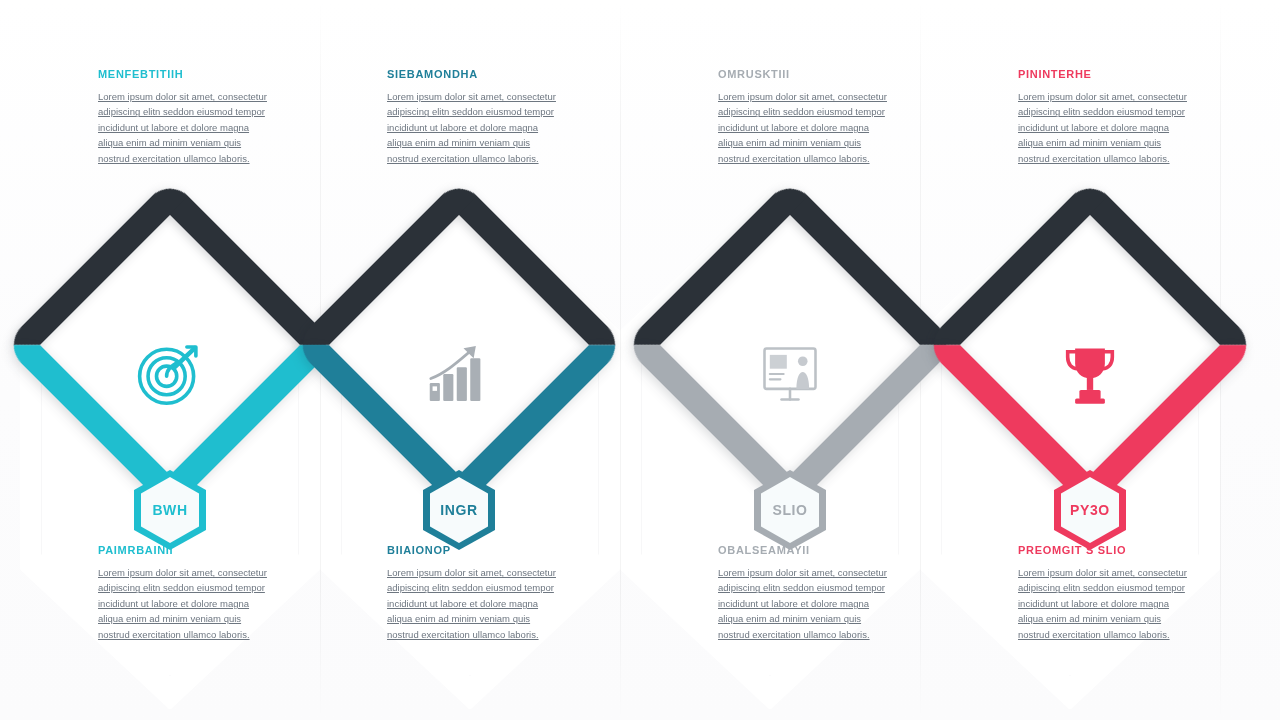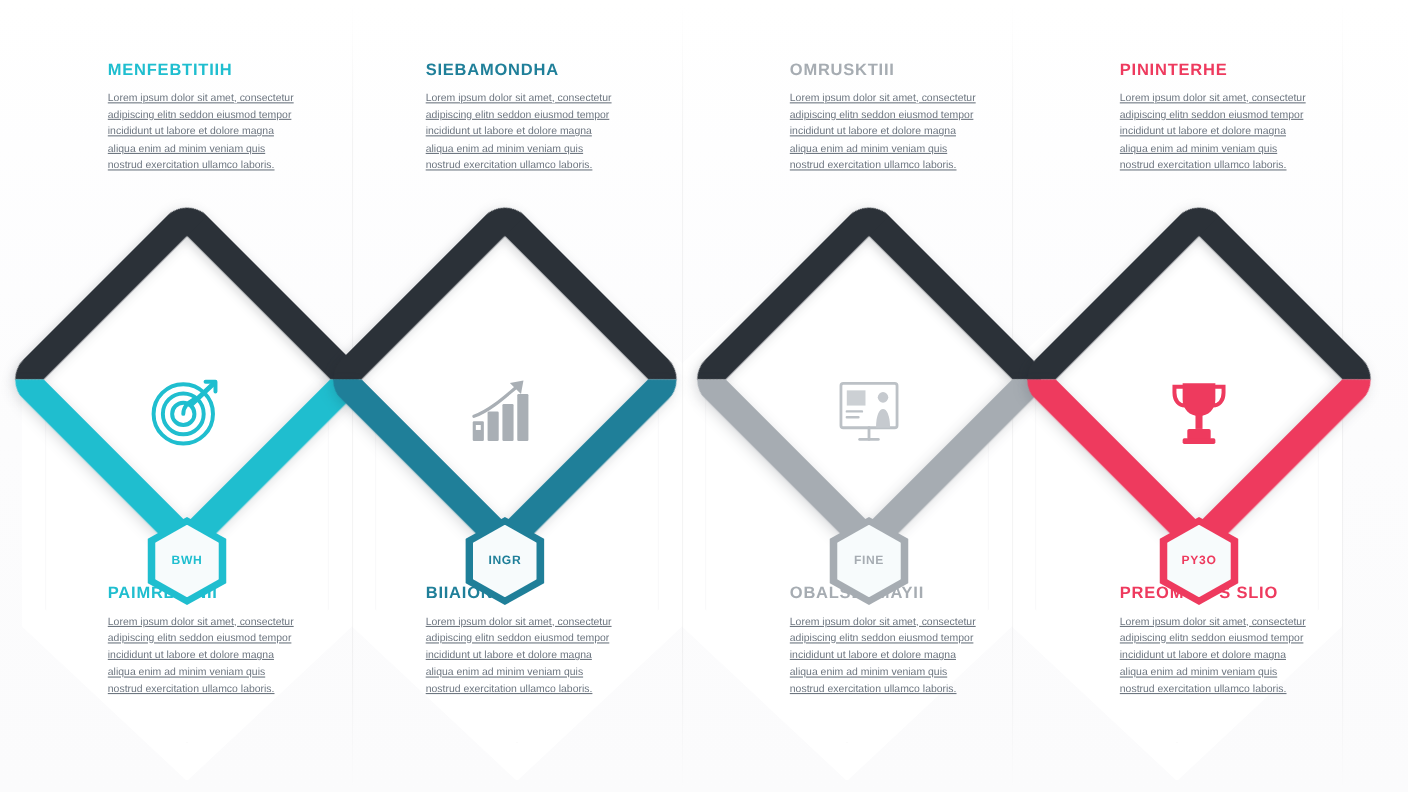--- a/index.html
+++ b/index.html
@@ -144,45 +144,45 @@
   .badge-inner {
     width: 58px;
     height: 66px;
     background: #f7fbfc;
     clip-path: polygon(50% 0%, 100% 25%, 100% 75%, 50% 100%, 0% 75%, 0% 25%);
     display: flex;
     align-items: center;
     justify-content: center;
   }
   .badge-label {
-    font-size: 11px;
+    font-size: 14px;
     font-weight: 700;
     letter-spacing: 0.6px;
     color: var(--accent);
     filter: blur(0.45px);
     user-select: none;
   }
 
   
   .textblock {
     position: absolute;
     width: 172px;
     left: 50%;
     margin-left: -72px;
   }
   .textblock.top { top: 56px; }
   .textblock.bottom { top: 532px; }
 
   .tb-title {
-    font-size: 15px;
+    font-size: 11px;
     font-weight: 700;
     letter-spacing: 0.7px;
     text-transform: uppercase;
     color: var(--accent);
-    margin: 0 0 9px 0;
+    margin: 12px 0 9px 0;
     line-height: 1.1;
     filter: blur(0.55px);
     white-space: nowrap;
   }
   .tb-body {
     font-size: 9.5px;
     line-height: 1.62;
     color: #6d7680;
     margin: 0;
     filter: blur(0.5px);
@@ -300,21 +300,21 @@
         <rect x="13" y="14" width="16" height="13" fill="#ccd0d4" stroke="none"></rect>
         <path d="M13 32 h13 M13 37 h10" stroke-linecap="round" stroke-width="2"></path>
         <circle cx="44" cy="20" r="4.5" fill="#c6cacf" stroke="none"></circle>
         <path d="M38 46 C38 35 41 30 44 30 C47 30 50 35 50 46 Z" fill="#c6cacf" stroke="none"></path>
         <path d="M24 56 h16" stroke-linecap="round"></path>
       </svg>
     </div>
 
     <div class="badge">
       <div class="badge-inner">
-        <span class="badge-label">FINE</span>
+        <span class="badge-label">SLIO</span>
       </div>
     </div>
 
     <div class="textblock bottom">
       <h3 class="tb-title">OBALSEAMAYII</h3>
       <p class="tb-body">Lorem ipsum dolor sit amet, consectetur adipiscing elitn seddon eiusmod tempor incididunt ut labore et dolore magna aliqua enim ad minim veniam quis nostrud exercitation ullamco laboris.</p>
     </div>
   </div>
 
   <div class="step" style="left:940px; --accent:#ee3a5e;">

